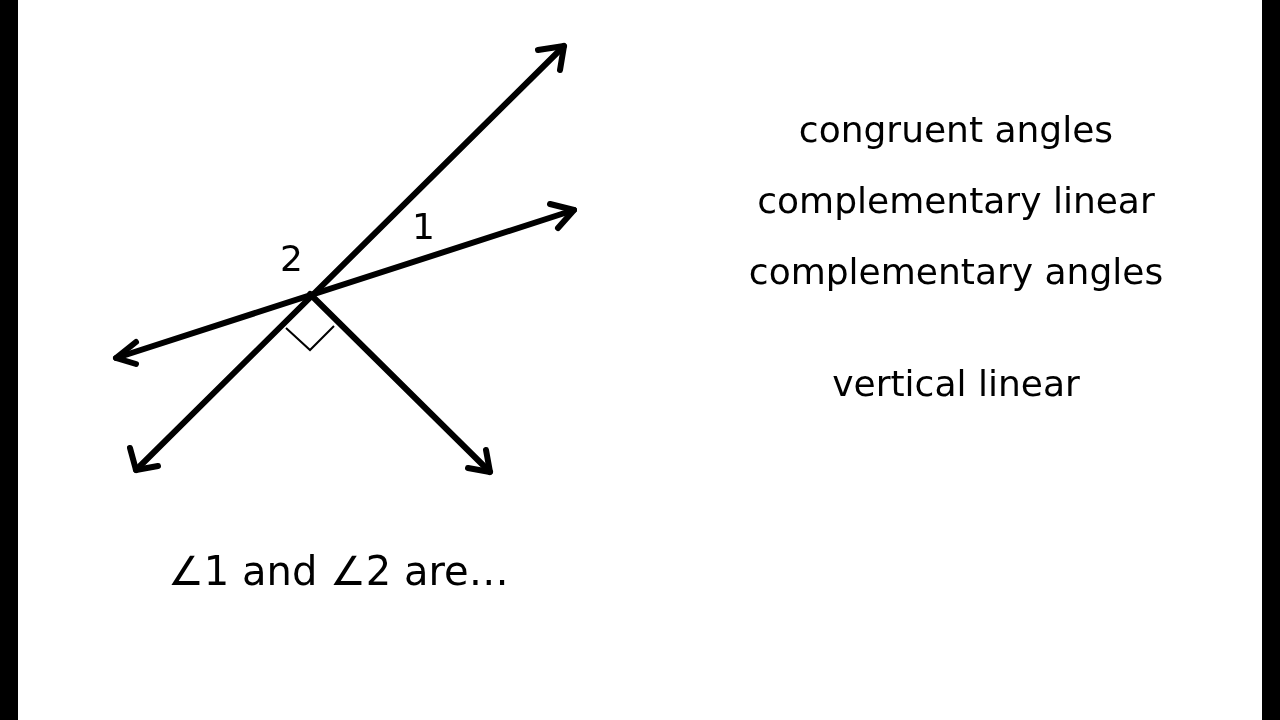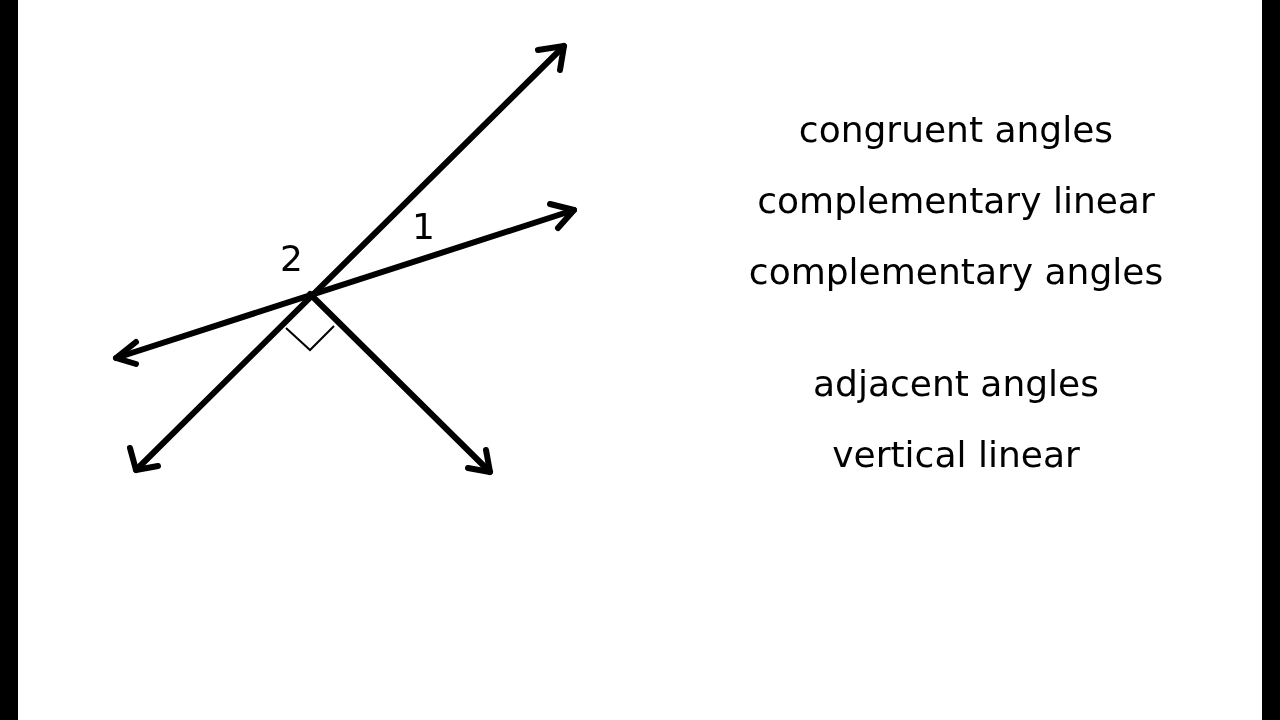--- a/index.html
+++ b/index.html
@@ -26,23 +26,23 @@
       <polyline points="532,204 556,210 540,228"></polyline>
       <polyline points="118,342 98,358 118,364"></polyline>
 
       <line x1="292" y1="294" x2="472" y2="472"></line>
       <polyline points="450,468 472,472 468,450"></polyline>
     </g>
     <polyline points="268,328 292,350 316,326" stroke="#000" stroke-width="2" fill="none"></polyline>
   </svg>
   <div class="lbl" style="left:262px;top:238px;">2</div>
   <div class="lbl" style="left:394px;top:206px;">1</div>
+  <div class="caption">∠1 and ∠2 are…</div>
 
   <div class="opts" style="top:94px;">
     <div>congruent angles</div>
     <div>complementary linear</div>
     <div>complementary angles</div>
   </div>
   <div class="opts" style="top:348px;">
-    <div>adjacent angles</div>
     <div>vertical linear</div>
   </div>
 </div>
 
 </body></html>

